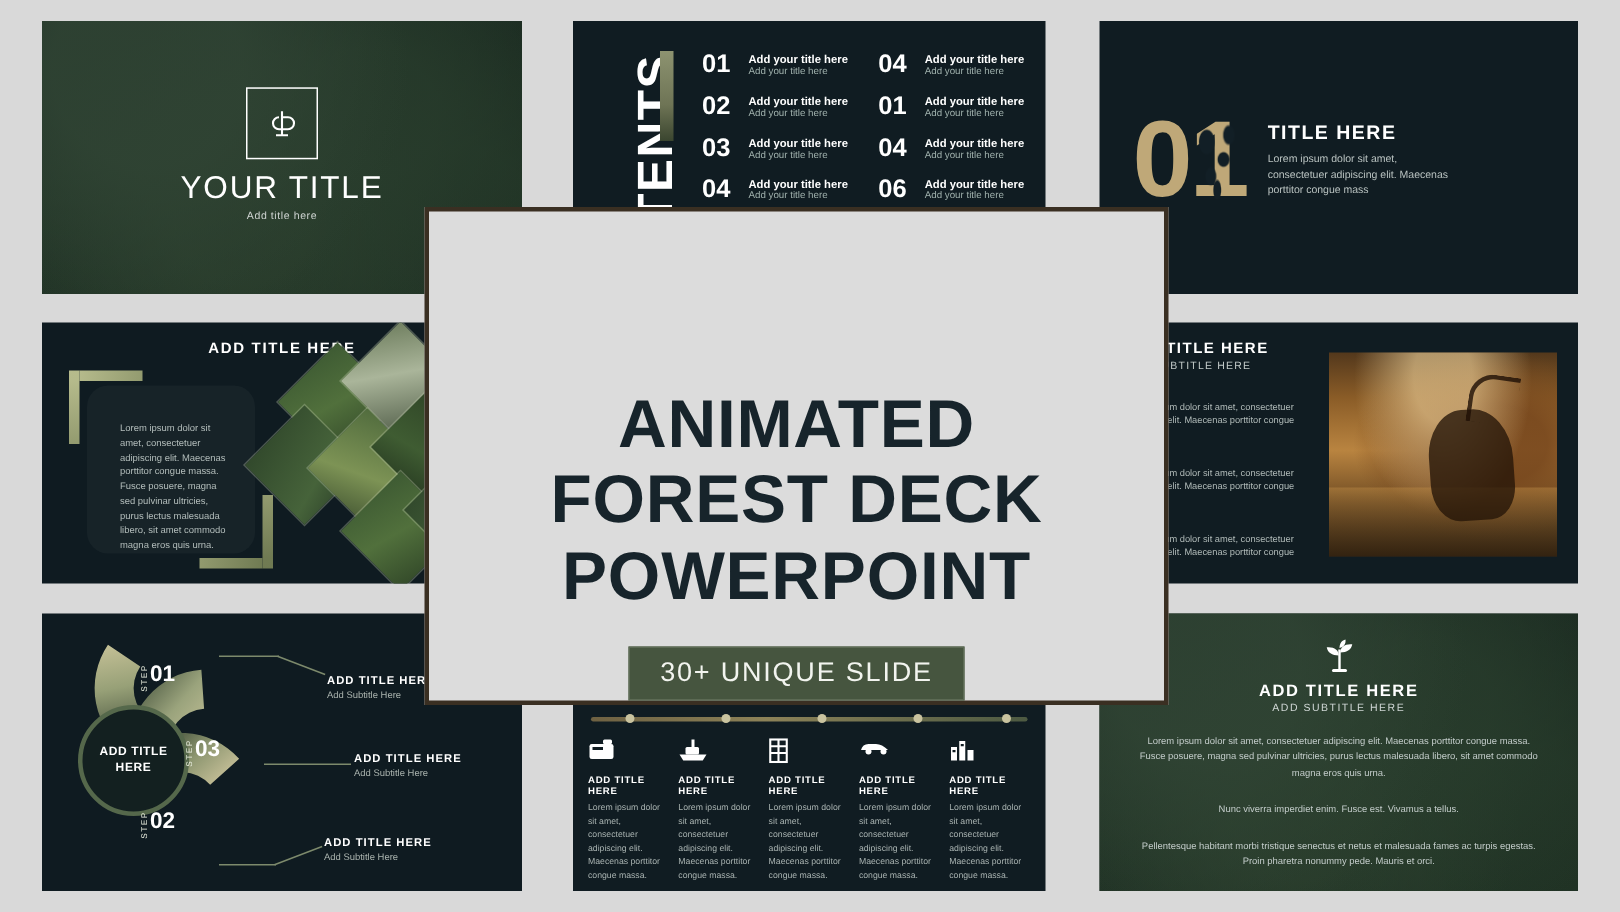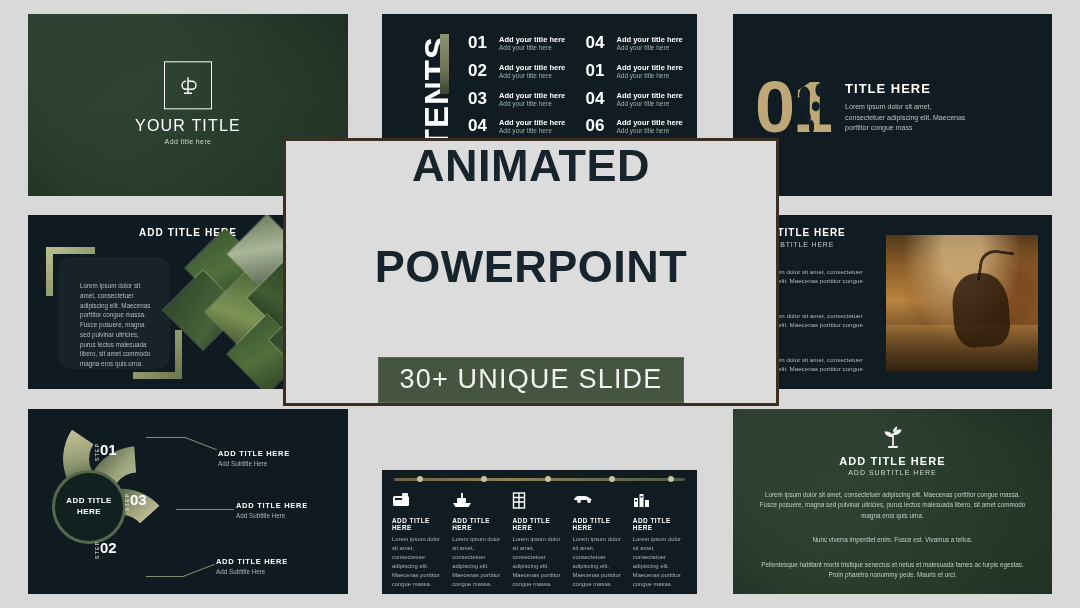--- a/index.html
+++ b/index.html
@@ -48,21 +48,21 @@
     text-align: center;
   }
   .logo-frame {
     width: 46px; height: 46px;
     margin: 0 auto 8px;
     border: 1.6px solid #ffffff;
     display: flex; align-items: center; justify-content: center;
   }
   .logo-frame svg { display: block; }
   .your-title {
-    font-size: 16px;
+    font-size: 21px;
     letter-spacing: 1.2px;
     font-weight: 400;
     color: #ffffff;
   }
   .add-title-sub {
     font-size: 7px;
     color: #cfd4d2;
     margin-top: 3px;
     letter-spacing: .4px;
   }
@@ -339,43 +339,43 @@
     font-size: 6.3px;
     line-height: 1.65;
     color: #c3ccca;
     margin-top: 14px;
   }
 
   
   #hero {
     position: absolute;
     left: 283px; top: 138px;
-    width: 496px; height: 268px;
+    width: 496px; height: 332px;
     background: #dcdcdc;
     border: 3px solid #3a2f22;
     box-sizing: border-box;
     display: flex;
     flex-direction: column;
     align-items: center;
-    justify-content: space-between;
+    justify-content: flex-end;
   }
   .hero-title {
     font-size: 45px;
     font-weight: 700;
     line-height: 1.12;
     letter-spacing: .5px;
     color: #17242b;
     text-align: center;
     margin: 0;
   }
   .hero-badge {
     margin-top: 22px;
     background: #46553f;
     color: #f2f4ef;
-    font-size: 27px;
+    font-size: 18px;
     letter-spacing: 1.2px;
     font-weight: 400;
     padding: 6px 20px 7px;
     border: 1px solid #5c6a54;
   }
 </style>
 </head>
 <body>
 
 <div class="stage">
@@ -661,19 +661,19 @@
       <div class="close-sub">ADD SUBTITLE HERE</div>
       <div class="close-p">Lorem ipsum dolor sit amet, consectetuer adipiscing elit. Maecenas porttitor congue massa. Fusce posuere, magna sed pulvinar ultricies, purus lectus malesuada libero, sit amet commodo magna eros quis urna.</div>
       <div class="close-p">Nunc viverra imperdiet enim. Fusce est. Vivamus a tellus.</div>
       <div class="close-p">Pellentesque habitant morbi tristique senectus et netus et malesuada fames ac turpis egestas. Proin pharetra nonummy pede. Mauris et orci.</div>
     </div>
   </div>
 
   <div id="hero">
     <h1 class="hero-title">
       <span>ANIMATED</span><br>
-      <br>
+      <span>FOREST DECK</span><br>
       <span>POWERPOINT</span><br>
     </h1>
     <div class="hero-badge">30+ UNIQUE SLIDE</div>
   </div>
 
 </div>
 
 </body></html>

